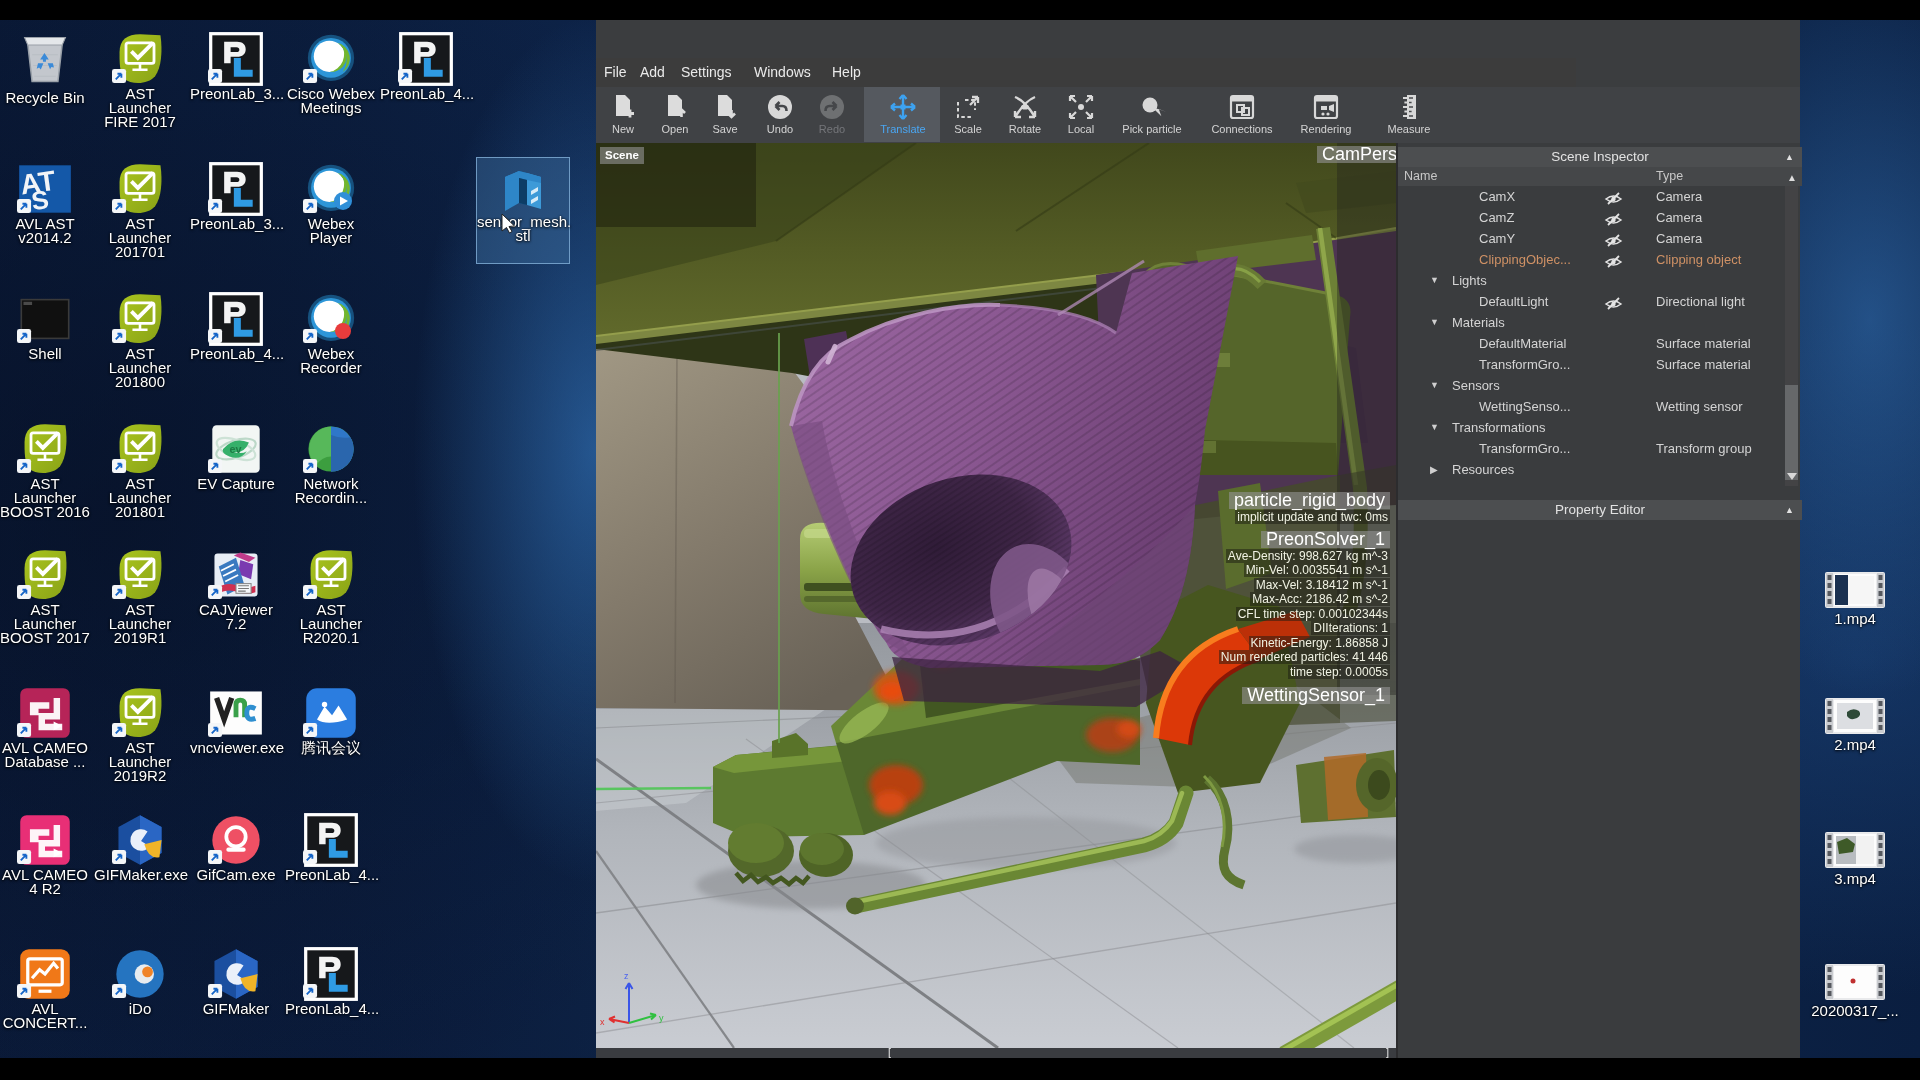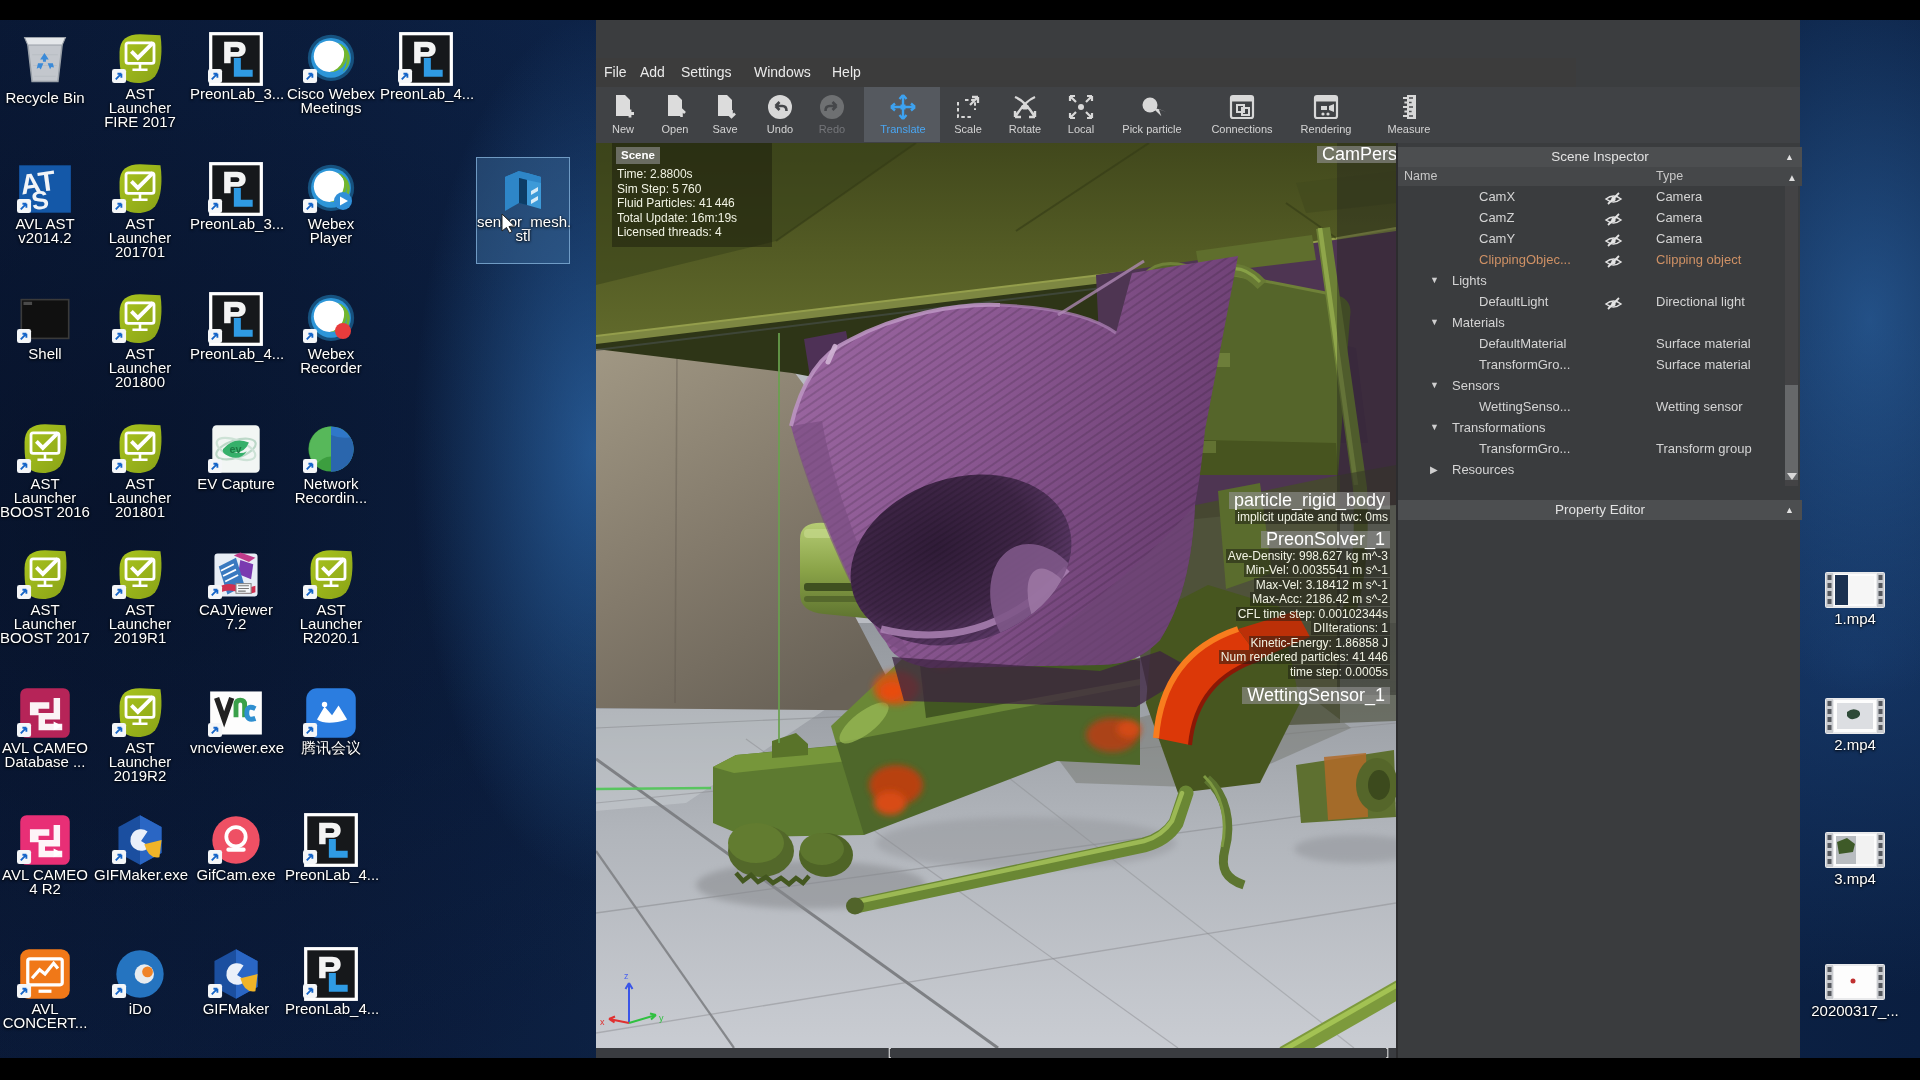--- a/index.html
+++ b/index.html
@@ -884,23 +884,22 @@
 <rect x="741" y="0" width="59" height="552" fill="#20201c" opacity=".38"></rect>
 <g>
 <path d="M33,880 L33,840 M33,840 l-3.5,6 M33,840 l3.5,6" stroke="#3a55e8" stroke-width="2" fill="none"></path>
 <path d="M33,880 L13,876 M13,876 l6,-2.5 M13,876 l5.5,3.5" stroke="#e03030" stroke-width="2" fill="none"></path>
 <path d="M33,880 L60,872 M60,872 l-6,-1.5 M60,872 l-5,4.5" stroke="#30c040" stroke-width="2" fill="none"></path>
 <text x="28" y="836" font-size="9" fill="#4a62f0" font-family="Liberation Sans">z</text>
 <text x="4" y="882" font-size="9" fill="#e03030" font-family="Liberation Sans">x</text>
 <text x="63" y="878" font-size="9" fill="#30c040" font-family="Liberation Sans">y</text>
 </g>
 </svg>
-<div class="ov" style="left:16px;top:0;width:160px;height:104px;background:rgba(18,20,10,.42)">
+<div class="ov" style="left:0;top:0;width:160px;height:84px;background:rgba(18,20,10,.42)">
 <div style="margin:4px 0 3px 4px"><span class="chip" style="font-weight:bold;font-size:11.5px">Scene</span></div>
-<div style="margin-left:5px">Time: 2.8800s<br>Sim Step: 5 760<br>Fluid Particles: 41 446<br>Total Update: 16m:19s<br>Licensed threads: 4</div>
 </div>
 <div class="ov" style="left:721px;top:3px"><span class="chip">CamPersp</span></div>
 <div class="ov" style="right:6px;top:349px;text-align:right">
 <div><span class="chip">particle_rigid_body</span></div>
 <div><span class="sbg">implicit update and twc: 0ms</span></div>
 <div style="height:7px"></div>
 <div><span class="chip">PreonSolver_1</span></div>
 <div><span class="sbg">Ave-Density: 998.627 kg m^-3</span></div>
         <div><span class="sbg">Min-Vel: 0.0035541 m s^-1</span></div>
         <div><span class="sbg">Max-Vel: 3.18412 m s^-1</span></div>

